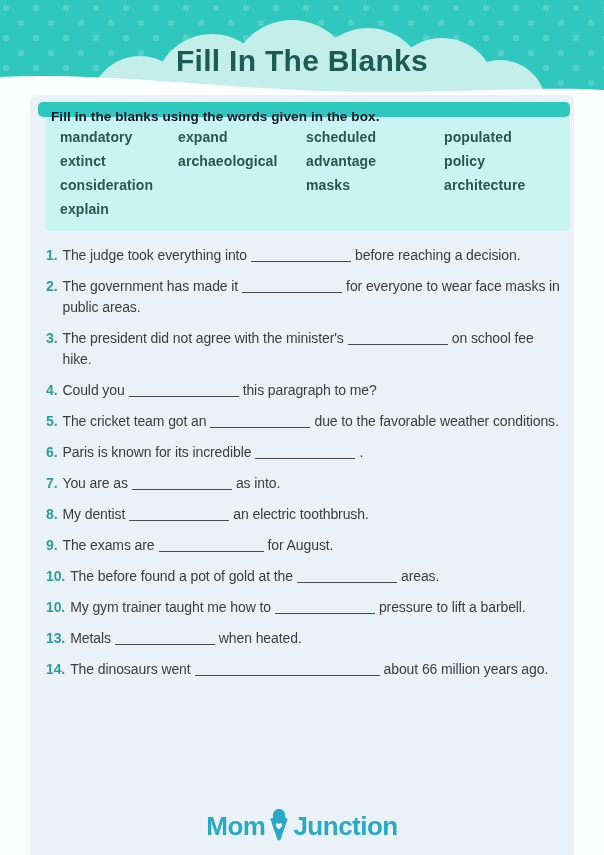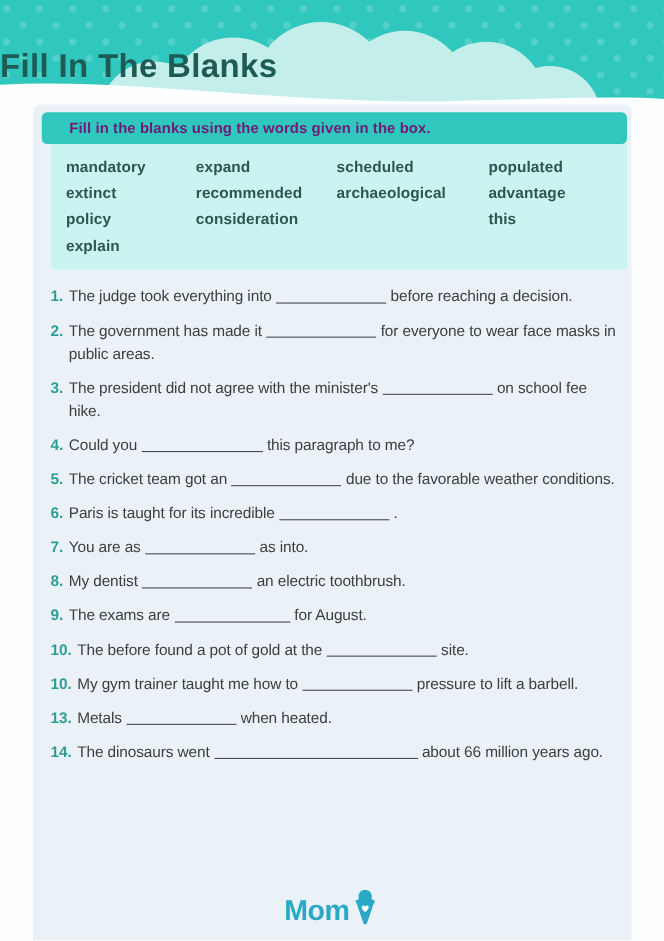--- a/index.html
+++ b/index.html
@@ -20,43 +20,44 @@
     background-color:#2fc7be;
     background-image:
       radial-gradient(circle, rgba(255,255,255,0.17) 3px, transparent 3.6px),
       radial-gradient(circle, rgba(255,255,255,0.17) 3px, transparent 3.6px);
     background-size:30px 30px, 30px 30px;
     background-position:6px 8px, 21px 23px;
   }
   .banner svg { position:absolute; top:0; left:0; display:block; }
   .page-title {
     position:absolute; top:44px; left:0; right:0;
+    text-align:center;
     font-size:30px; font-weight:800;
     letter-spacing:0.3px;
     color:#1e5b54;
   }
 
   
   .panel {
     position:absolute; top:95px; left:30px;
     width:544px; height:760px;
     background:#ebf2f7;
     border-radius:6px 6px 0 0;
   }
 
   
   .word-bank { margin-top:7px; }
   .wb-header {
     margin-left:8px; margin-right:4px;
-    height:29px; line-height:29px;
+    height:15px; line-height:29px;
     background:#2fc7be;
     border-radius:5px;
-    color:#701a75;
+    color:#0f172a;
     font-size:13.5px; font-weight:700;
-    padding-left:25px;
+    padding-left:13px;
     letter-spacing:0.1px;
   }
   .wb-body {
     margin-left:16px; margin-right:4px;
     background:#c9f4f1;
     border-radius:0 0 4px 4px;
     padding:8px 0 10px 14px;
     display:grid;
     grid-template-columns:118px 128px 138px 1fr;
   }
@@ -87,21 +88,21 @@
     display:inline-block;
     height:0.8em;
     border-bottom:1.5px solid #4a4a4a;
     margin:0 4px;
     vertical-align:-2px;
   }
 
   
   .brand {
     position:absolute; left:0; right:0; bottom:12px;
-    display:flex; justify-content:center; align-items:center;
+    display:flex; justify-content:center; align-items:flex-start;
     color:#29a9c6;
     font-size:26px; font-weight:600;
     letter-spacing:-0.5px;
   }
   .brand .mom-icon { margin:0 1px; transform:translateY(-2px); }
 </style>
 </head>
 <body>
 
 <div class="page">
@@ -125,27 +126,27 @@
   <div class="panel">
 
     <section class="word-bank">
       <div class="wb-header">Fill in the blanks using the words given in the box.</div>
       <div class="wb-body">
           <span class="word">mandatory</span>
           <span class="word">expand</span>
           <span class="word">scheduled</span>
           <span class="word">populated</span>
           <span class="word">extinct</span>
-          <span class="word">recommended</span>
           <span class="word">archaeological</span>
           <span class="word">advantage</span>
           <span class="word">policy</span>
           <span class="word">consideration</span>
           <span class="word"></span>
-          <span class="word">this</span>
+          <span class="word">masks</span>
+          <span class="word">architecture</span>
           <span class="word">explain</span>
           <span class="word"></span>
         </div>
     </section>
 
     <ol class="questions">
   <li class="q">
     <span class="q-num">1.</span>
     <span class="q-body"><span class="pre">The judge took everything into</span><span class="blank" style="width: 100px;"></span><span class="post">before reaching a decision.</span></span>
   </li>
@@ -165,41 +166,41 @@
     <span class="q-body"><span class="pre">Could you</span><span class="blank" style="width: 110px;"></span><span class="post">this paragraph to me?</span></span>
   </li>
 
   <li class="q">
     <span class="q-num">5.</span>
     <span class="q-body"><span class="pre">The cricket team got an</span><span class="blank" style="width: 100px;"></span><span class="post">due to the favorable weather conditions.</span></span>
   </li>
 
   <li class="q">
     <span class="q-num">6.</span>
-    <span class="q-body"><span class="pre">Paris is taught for its incredible</span><span class="blank" style="width: 100px;"></span><span class="post">.</span></span>
+    <span class="q-body"><span class="pre">Paris is known for its incredible</span><span class="blank" style="width: 100px;"></span><span class="post">.</span></span>
   </li>
 
   <li class="q">
     <span class="q-num">7.</span>
     <span class="q-body"><span class="pre">You are as</span><span class="blank" style="width: 100px;"></span><span class="post">as into.</span></span>
   </li>
 
   <li class="q">
     <span class="q-num">8.</span>
     <span class="q-body"><span class="pre">My dentist</span><span class="blank" style="width: 100px;"></span><span class="post">an electric toothbrush.</span></span>
   </li>
 
   <li class="q">
     <span class="q-num">9.</span>
     <span class="q-body"><span class="pre">The exams are</span><span class="blank" style="width: 105px;"></span><span class="post">for August.</span></span>
   </li>
 
   <li class="q">
     <span class="q-num">10.</span>
-    <span class="q-body"><span class="pre">The before found a pot of gold at the</span><span class="blank" style="width: 100px;"></span><span class="post">site.</span></span>
+    <span class="q-body"><span class="pre">The before found a pot of gold at the</span><span class="blank" style="width: 100px;"></span><span class="post">areas.</span></span>
   </li>
 
   <li class="q">
     <span class="q-num">10.</span>
     <span class="q-body"><span class="pre">My gym trainer taught me how to</span><span class="blank" style="width: 100px;"></span><span class="post">pressure to lift a barbell.</span></span>
   </li>
 
 
   <li class="q">
     <span class="q-num">13.</span>
@@ -212,15 +213,16 @@
   </li>
 </ol>
   </div>
 
   <div class="brand">
     <span>Mom</span>
     <svg class="mom-icon" width="26" height="32" viewBox="0 0 26 32">
       <path fill="#29a9c6" d="M13,0 c3.4,0 6,2.5 6,5.6 l0,3.2 c1.6,0.4 2.8,1 2.8,1.8 0,0.4 -0.3,0.8 -0.8,1.1 L14.6,30.4 c-0.6,1.4 -2.6,1.4 -3.2,0 L5,11.7 c-0.5,-0.3 -0.8,-0.7 -0.8,-1.1 0,-0.8 1.2,-1.4 2.8,-1.8 l0,-3.2 C7,2.5 9.6,0 13,0 Z"></path>
       <path fill="#ffffff" d="M13,15.2 c0.9,-1.6 3.2,-1.2 3.2,0.7 0,1.5 -2,3.4 -3.2,4.3 -1.2,-0.9 -3.2,-2.8 -3.2,-4.3 0,-1.9 2.3,-2.3 3.2,-0.7 Z"></path>
     </svg>
+    <span>Junction</span>
   </div>
 
 </div>
 
 </body></html>

